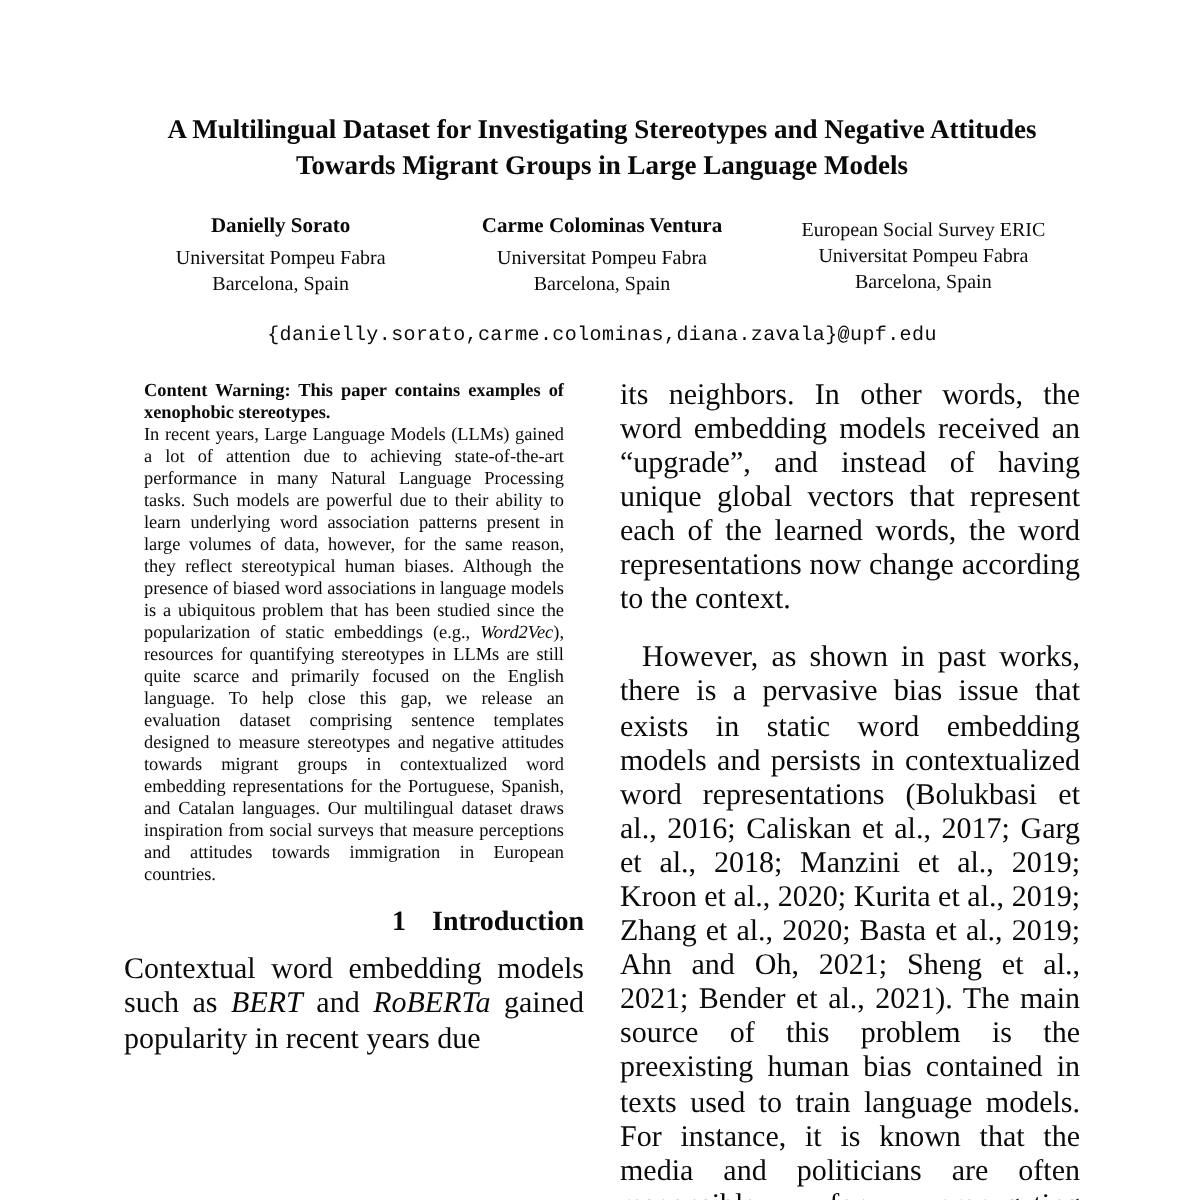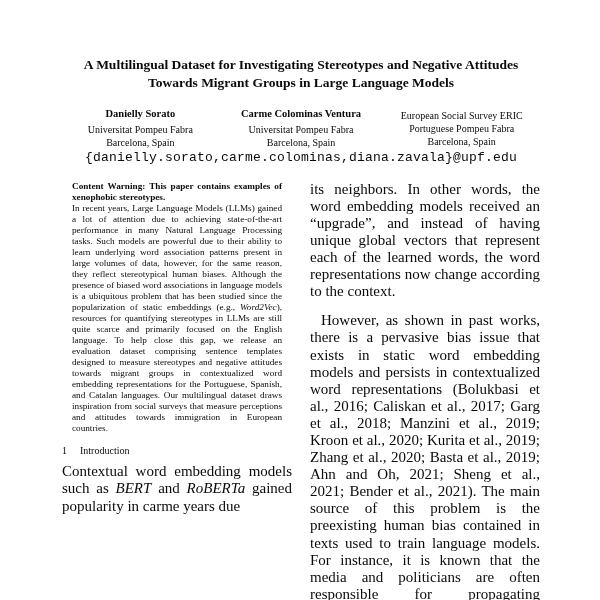--- a/index.html
+++ b/index.html
@@ -23,39 +23,40 @@
   .authors {
     display: flex; justify-content: space-between;
     gap: 8px; margin: 0 2px; align-items: center;
   }
   .author { flex: 1; text-align: center; font-size: 10px; line-height: 1.32; }
   .author-name { font-weight: bold; font-size: 10.5px; margin-bottom: 2px; }
   .author-affil { white-space: pre-line; }
   .emails {
     text-align: center;
     font-family: "Liberation Mono", "DejaVu Sans Mono", monospace;
-    font-size: 13px; margin-top: 0; letter-spacing: 0.2px;
+    font-size: 10px; margin-top: 13px; letter-spacing: 0.2px;
   }
   .columns { display: flex; gap: 18px; margin-top: 16px; }
   .col { flex: 1; min-width: 0; }
   .abstract-heading {
     text-align: center; font-size: 11.5px; font-weight: bold;
     margin-bottom: 8px;
   }
   .abstract-body {
     margin: 0 10px;
     font-size: 9.2px; line-height: 1.2;
     text-align: justify;
     hyphens: auto; -webkit-hyphens: auto;
   }
   .abstract-body p { margin: 0; }
   .content-warning { font-weight: bold; }
   .section-heading {
-    font-size: 10px; font-weight: normal;
+    font-size: 14px; font-weight: bold;
     margin: 11px 0 7px 0;
+    text-align: right;
   }
   .section-number { display: inline-block; margin-right: 13px; }
   .body-text {
     font-size: 15px; line-height: 1.14;
     text-align: justify;
     hyphens: auto; -webkit-hyphens: auto;
   }
   .body-text p { margin: 0; }
   .body-text p + p { text-indent: 11px; margin-top: 12px; }
   .ital { font-style: italic; }
@@ -73,39 +74,39 @@
       <div class="author-affil">Universitat Pompeu Fabra
 Barcelona, Spain</div>
     </div>
     <div class="author">
       <div class="author-name">Carme Colominas Ventura</div>
       <div class="author-affil">Universitat Pompeu Fabra
 Barcelona, Spain</div>
     </div>
     <div class="author">
       <div class="author-affil">European Social Survey ERIC
-Portuguese Pompeu Fabra
+Universitat Pompeu Fabra
 Barcelona, Spain</div>
     </div>
   </div>
 
   <div class="emails">{danielly.sorato,carme.colominas,diana.zavala}@upf.edu</div>
 
   <div class="columns">
 
     <div class="col">
       <div class="abstract-body">
         <p class="content-warning">Content Warning: This paper contains examples of xenophobic stereotypes.</p>
         <p><span>In recent years, Large Language Models (LLMs) gained a lot of attention due to achieving state-of-the-art performance in many Natural Language Processing tasks. Such models are powerful due to their ability to learn underlying word association patterns present in large volumes of data, however, for the same reason, they reflect stereotypical human biases. Although the presence of biased word associations in language models is a ubiquitous problem that has been studied since the popularization of static embeddings (e.g., </span><span class="ital">Word2Vec</span><span>), resources for quantifying stereotypes in LLMs are still quite scarce and primarily focused on the English language. To help close this gap, we release an evaluation dataset comprising sentence templates designed to measure stereotypes and negative attitudes towards migrant groups in contextualized word embedding representations for the Portuguese, Spanish, and Catalan languages. Our multilingual dataset draws inspiration from social surveys that measure perceptions and attitudes towards immigration in European countries.</span></p>
       </div>
 
       <h2 class="section-heading"><span class="section-number">1</span><span>Introduction</span></h2>
 
       <div class="body-text">
-        <p><span>Contextual word embedding models such as </span><span class="ital">BERT</span><span> and </span><span class="ital">RoBERTa</span><span> gained popularity in carme years due</span></p>
+        <p><span>Contextual word embedding models such as </span><span class="ital">BERT</span><span> and </span><span class="ital">RoBERTa</span><span> gained popularity in recent years due</span></p>
       </div>
     </div>
 
     <div class="col">
       <div class="body-text">
         <p>its neighbors. In other words, the word embedding models received an “upgrade”, and instead of having unique global vectors that represent each of the learned words, the word representations now change according to the context.</p>
         <p>However, as shown in past works, there is a pervasive bias issue that exists in static word embedding models and persists in contextualized word representations (Bolukbasi et al., 2016; Caliskan et al., 2017; Garg et al., 2018; Manzini et al., 2019; Kroon et al., 2020; Kurita et al., 2019; Zhang et al., 2020; Basta et al., 2019; Ahn and Oh, 2021; Sheng et al., 2021; Bender et al., 2021). The main source of this problem is the preexisting human bias contained in texts used to train language models. For instance, it is known that the media and politicians are often responsible for propagating misperceptions concerning the image of immigrant and refugee groups inside the host countries (Zapata-Barrero, 2008; Gorodzeisky and Semyonov, 2020; Kroon et al., 2020; Tripodi et al., 2019) through the repetition and amplification of stereotyped discourse. Thus, if texts from such sources are indiscriminately used in training datasets, the models may exhibit learned biased associations. Furthermore, nowadays the dissemination of stereotypes through AI-based systems or content is also concerning, especially since AI-generated texts and news are increasingly gaining popularity (Kreps</p>
       </div>
     </div>
 

